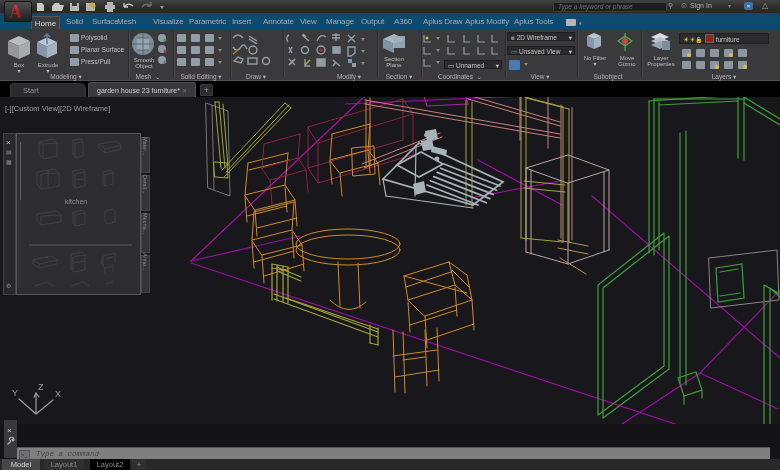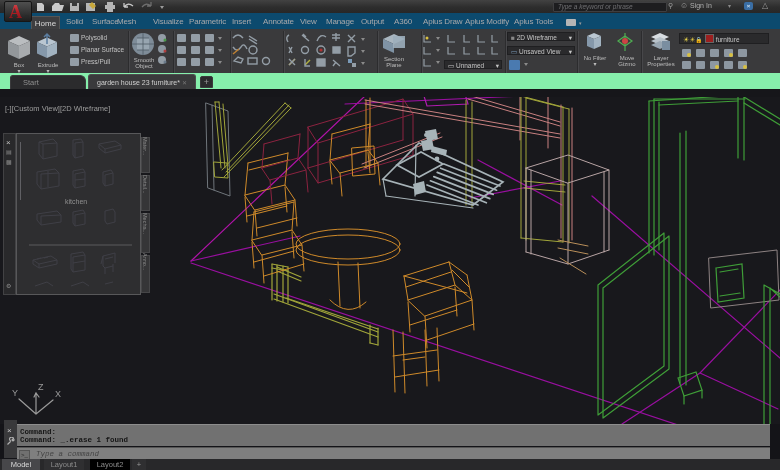--- a/index.html
+++ b/index.html
@@ -3,21 +3,21 @@
 <meta charset="utf-8">
 <style>
   html,body{margin:0;padding:0;}
   body{width:780px;height:470px;overflow:hidden;background:#16161a;
        font-family:"Liberation Sans",sans-serif;position:relative;}
   #titlebar{position:absolute;left:0;top:0;width:780px;height:13px;
     background:linear-gradient(#424242,#2d2d2d 55%,#272727);}
   #ribtabs{position:absolute;left:0;top:13px;width:780px;height:16px;background:#0c4a6e;}
   #ribbon{position:absolute;left:0;top:29px;width:780px;height:52px;background:#3a3a3c;
     border-bottom:1px solid #505052;box-sizing:border-box;}
-  #filetabs{position:absolute;left:0;top:73px;width:780px;height:16px;background:#86efac;}
+  #filetabs{position:absolute;left:0;top:81px;width:780px;height:16px;background:#000000;}
   #canvas{position:absolute;left:0;top:97px;width:780px;height:327px;background:#18181c;overflow:hidden;}
   #cmdzone{position:absolute;left:0;top:424px;width:780px;height:35px;background:#141418;}
   #statusbar{position:absolute;left:0;top:459px;width:780px;height:11px;background:#28282a;}
 
   
   #logo{position:absolute;left:4px;top:1px;width:26px;height:19px;border-radius:2px;
     background:linear-gradient(#4f4f4f,#1e1e1e);border:1px solid #161616;z-index:5;}
   #titletext{position:absolute;left:230px;top:1px;width:260px;height:11px;line-height:11px;
     color:#9e9e9e;font-size:7.5px;font-weight:bold;text-align:center;white-space:nowrap;}
   #searchbox{position:absolute;left:553px;top:2px;width:108px;height:8px;background:#1d1d1f;
@@ -573,21 +573,20 @@
     </div>
   </div>
 
   <div id="cmdzone">
     <div id="cmdstrip">
       <div style="position:absolute;left:3px;top:6px;color:#c8c8c8;font-size:8px;">×</div>
       <svg style="position:absolute;left:2px;top:17px;" width="9" height="9" viewBox="0 0 9 9">
         <path d="M1.5,7.5 L5,4 M5,4 a2,2 0 1 1 2.5,-2.5 l-1.5,1.5 l1,1 l1.5,-1.5" stroke="#b0b0b0" stroke-width="1.2" fill="none"></path>
       </svg>
     </div>
-    <div id="cmdhist">Command:<br>Command: _.erase 1 found</div>
     <div id="cmdinput">
       <span id="cmdibox">&gt;_</span>
       <span class="ph">Type a command</span>
     </div>
   </div>
 
   <div id="statusbar">
     <div class="stab" style="left:2px;width:38px;background:#47474a;color:#d8d8d8;">Model</div>
     <div class="stab" style="left:44px;width:40px;background:#2f2f31;color:#8b8b8b;">Layout1</div>
     <div class="stab" style="left:90px;width:40px;background:#000000;color:#8b8b8b;">Layout2</div>

